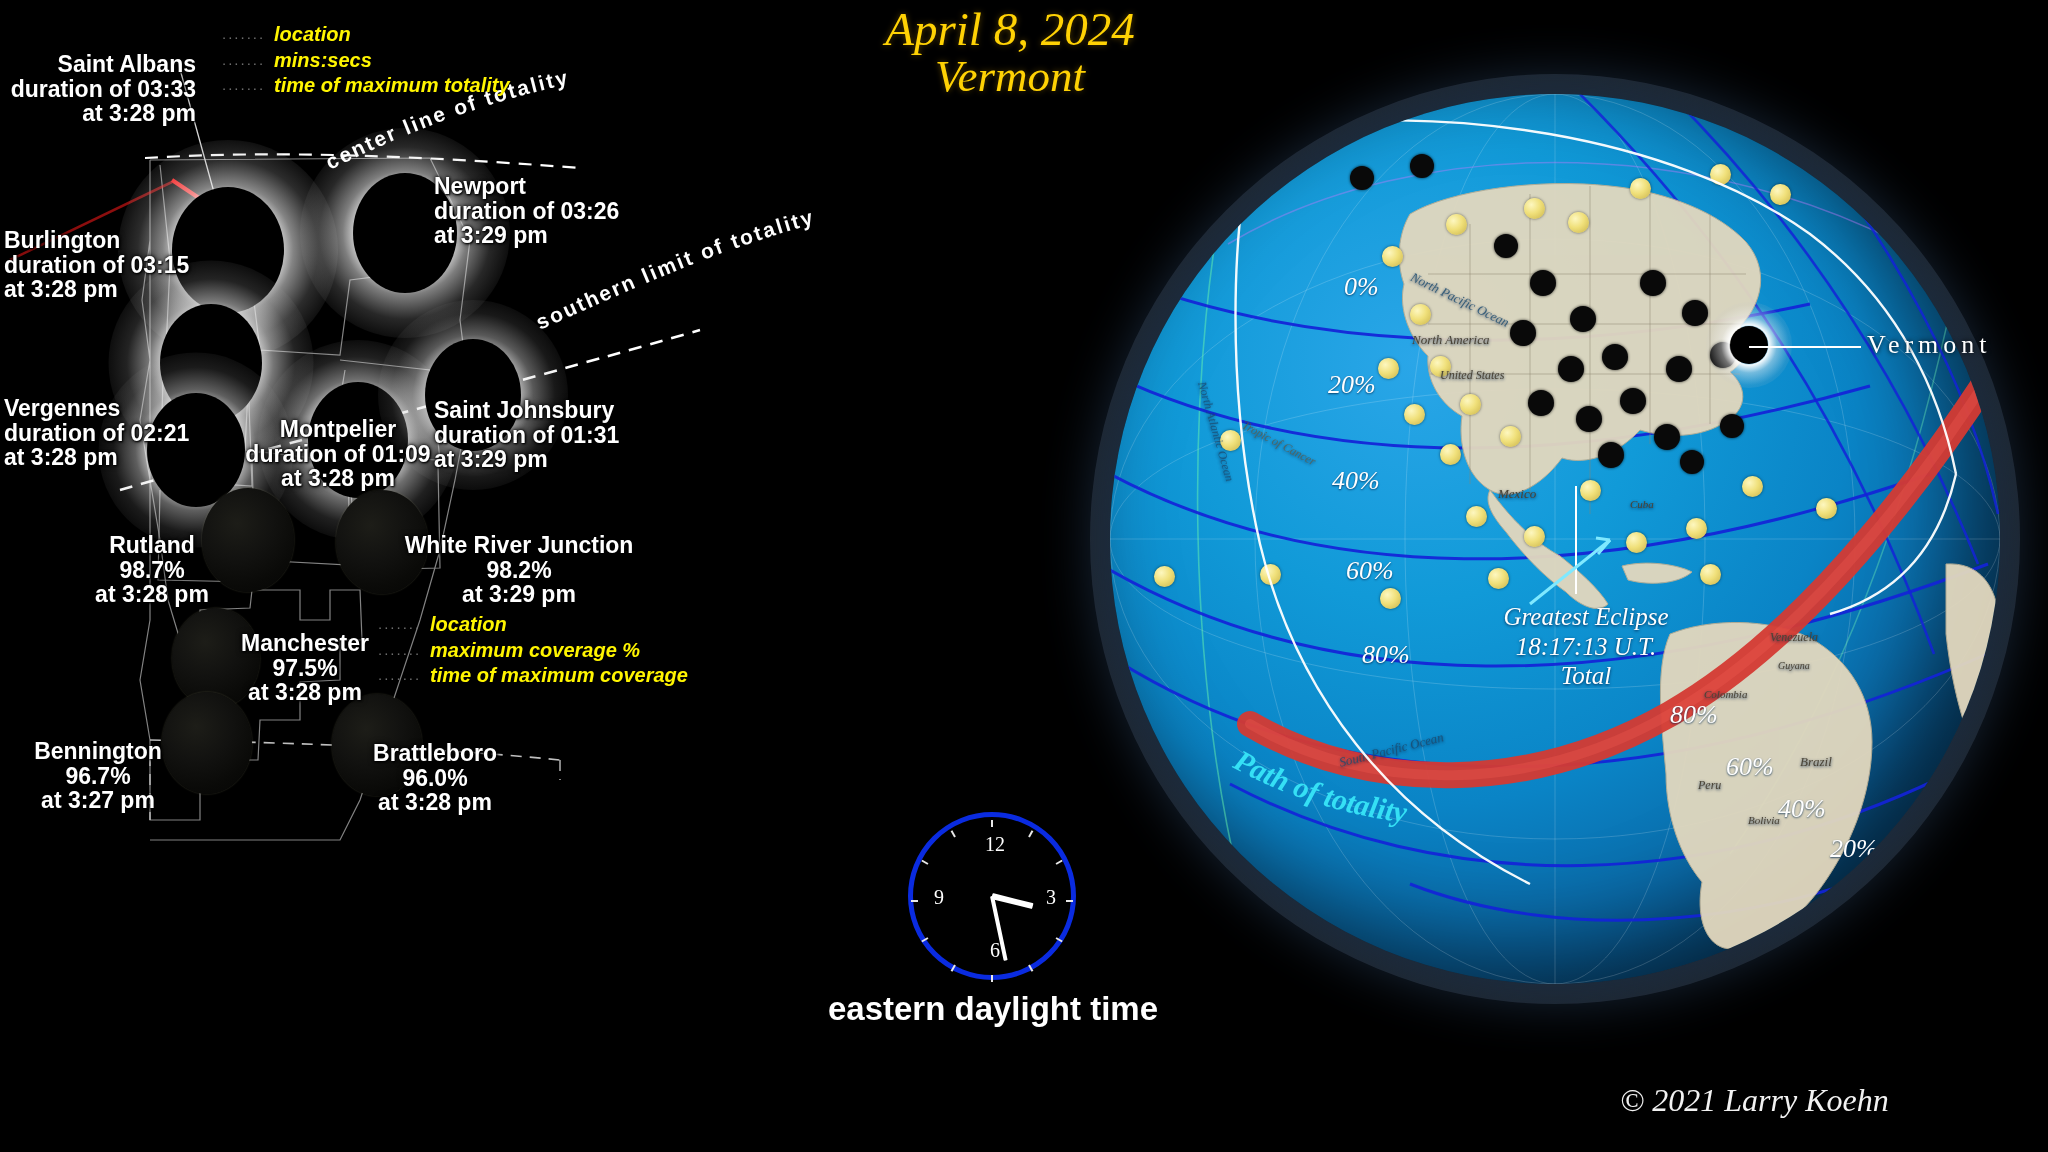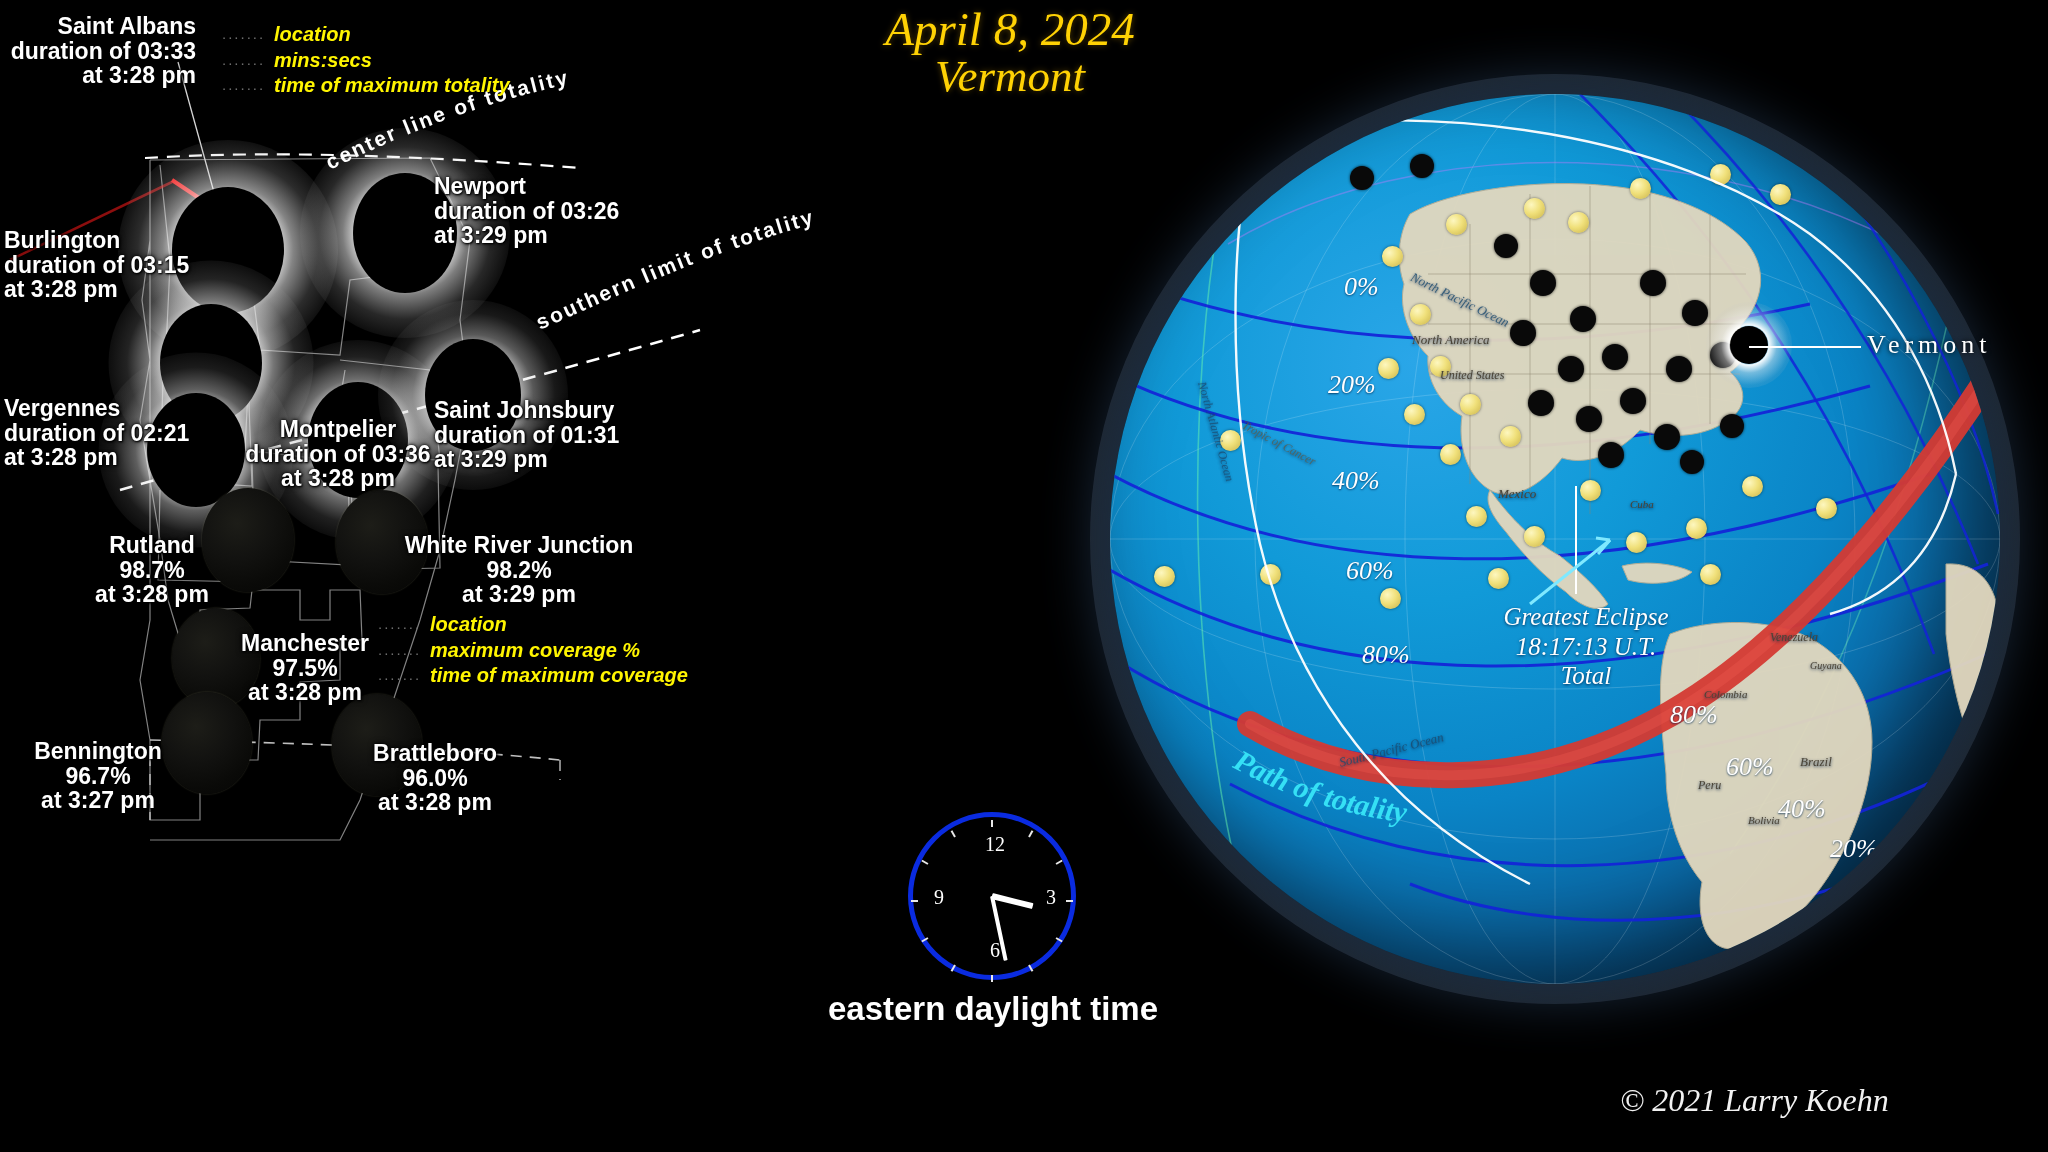--- a/index.html
+++ b/index.html
@@ -25,21 +25,21 @@
   .corona .disc{position:absolute;left:50%;top:50%;transform:translate(-50%,-50%);
     border-radius:50%;background:#000;}
 
   .moon-dark{position:absolute;border-radius:50%;
     background:radial-gradient(circle at 38% 34%, #1d1d18 0%, #121210 40%, #0a0a08 70%, #050504 100%);
     box-shadow:0 0 2px rgba(120,120,90,.5);}
 
   
   .city{position:absolute;color:#fff;font-weight:bold;font-size:23px;line-height:1.07;
     text-shadow:0 0 3px #000,0 0 6px #000,1px 1px 2px #000;white-space:nowrap;}
-  .city.r{text-align:right;}
+  .city.r{text-align:right;margin-top:38px;}
   .city.c{text-align:center;margin-top:25px;}
   .city.l{text-align:left;}
 
   
   .legend{position:absolute;font-style:italic;font-weight:bold;color:#FFF500;
     font-size:20px;line-height:1.28;white-space:nowrap;}
   .legend .dots{display:inline-block;width:52px;color:#6e6e6e;font-style:normal;
     font-weight:normal;letter-spacing:2px;font-size:15px;vertical-align:2px;}
 
   
@@ -189,21 +189,21 @@
   </div>
 
   <div class="city l" style="left:4px;top:396px;">
     <div>Vergennes</div>
     <div>duration of 02:21</div>
     <div>at 3:28 pm</div>
   </div>
 
   <div class="city c" style="left:226px;top:392px;width:224px;">
     <div>Montpelier</div>
-    <div>duration of 03:36</div>
+    <div>duration of 01:09</div>
     <div>at 3:28 pm</div>
   </div>
 
   <div class="city l" style="left:434px;top:354px;margin-top:44px;">
     <div>Saint Johnsbury</div>
     <div>duration of 01:31</div>
     <div>at 3:29 pm</div>
   </div>
 
   <div class="city c" style="left:60px;top:508px;width:184px;">
@@ -445,21 +445,21 @@
 
       <div class="globe-cap" style="left:302px;top:238px;font-size:13px;color:#4a4437;">North America</div>
       <div class="globe-cap" style="left:330px;top:274px;font-size:12px;color:#4a4437;">United States</div>
       <div class="globe-cap" style="left:388px;top:392px;font-size:13px;color:#4a4437;">Mexico</div>
       <div class="globe-cap" style="left:520px;top:404px;font-size:11px;color:#4a4437;">Cuba</div>
       <div class="globe-cap" style="left:660px;top:536px;font-size:12px;color:#4a4437;">Venezuela</div>
       <div class="globe-cap" style="left:594px;top:594px;font-size:11px;color:#4a4437;">Colombia</div>
       <div class="globe-cap" style="left:690px;top:660px;font-size:13px;color:#4a4437;">Brazil</div>
       <div class="globe-cap" style="left:588px;top:684px;font-size:12px;color:#4a4437;">Peru</div>
       <div class="globe-cap" style="left:638px;top:720px;font-size:11px;color:#4a4437;">Bolivia</div>
-      <div class="globe-cap" style="left:700px;top:566px;font-size:10px;color:#4a4437;">Guyana</div>
+      <div class="globe-cap" style="left:668px;top:566px;font-size:10px;color:#4a4437;">Guyana</div>
 
       <svg width="890" height="890" style="position:absolute;left:0;top:0;">
         <g fill="none" stroke="#ffffff" stroke-width="2.4" opacity=".95">
           <path d="M146 36 C 330 8, 560 40, 700 140 C 790 208, 830 300, 846 380"></path>
           <path d="M146 36 C 120 130, 116 300, 150 450 C 186 600, 280 720, 420 790"></path>
           <path d="M846 380 C 830 450, 790 500, 720 520"></path>
         </g>
       </svg>
     </div>
 

